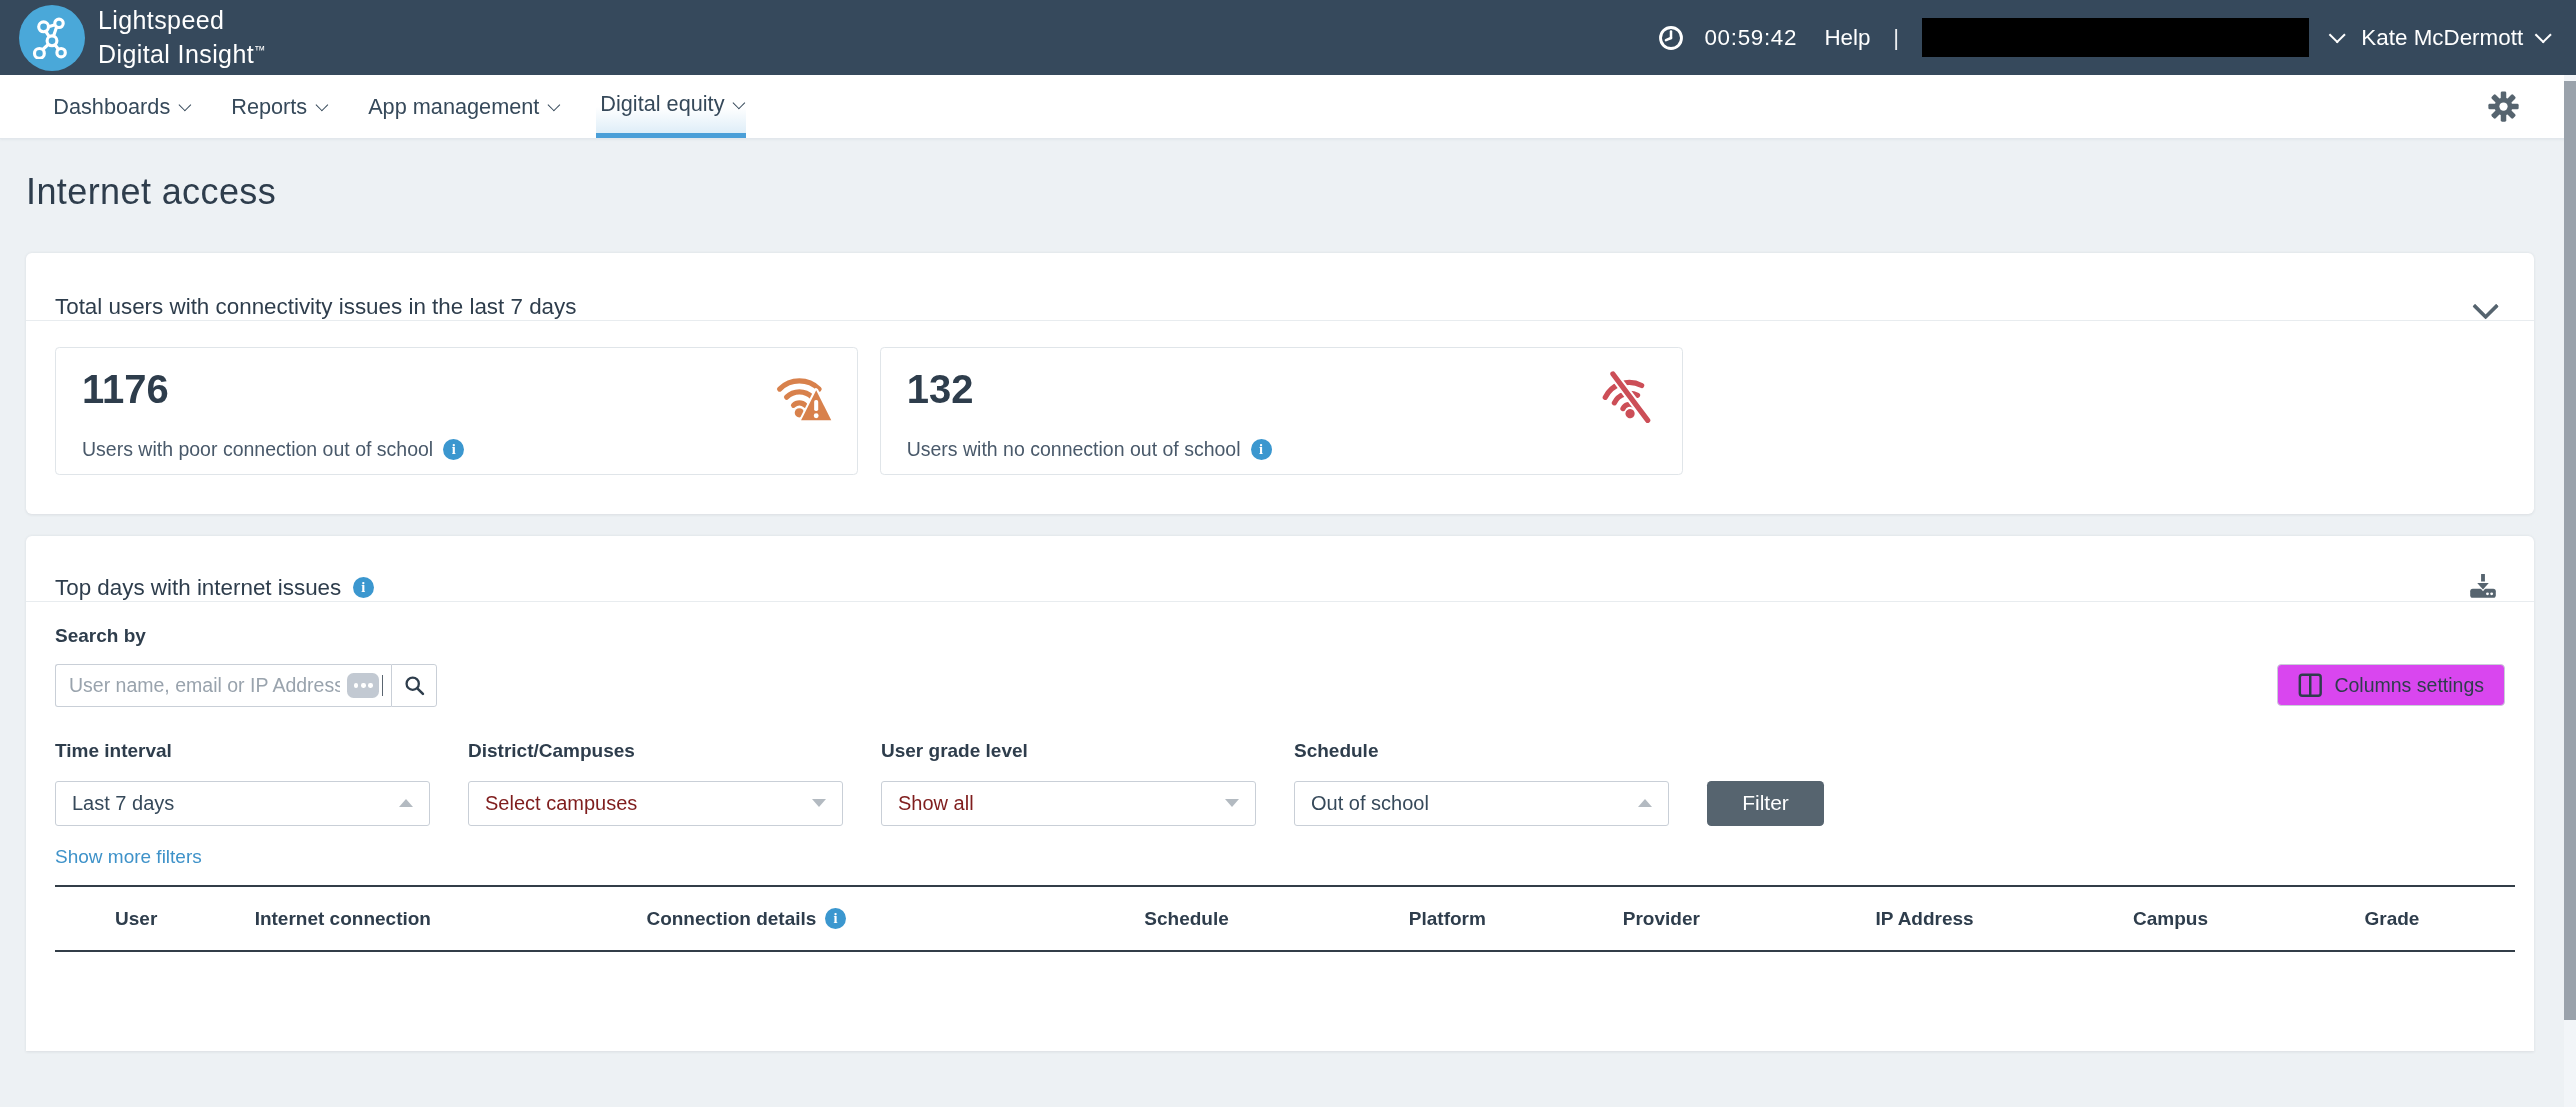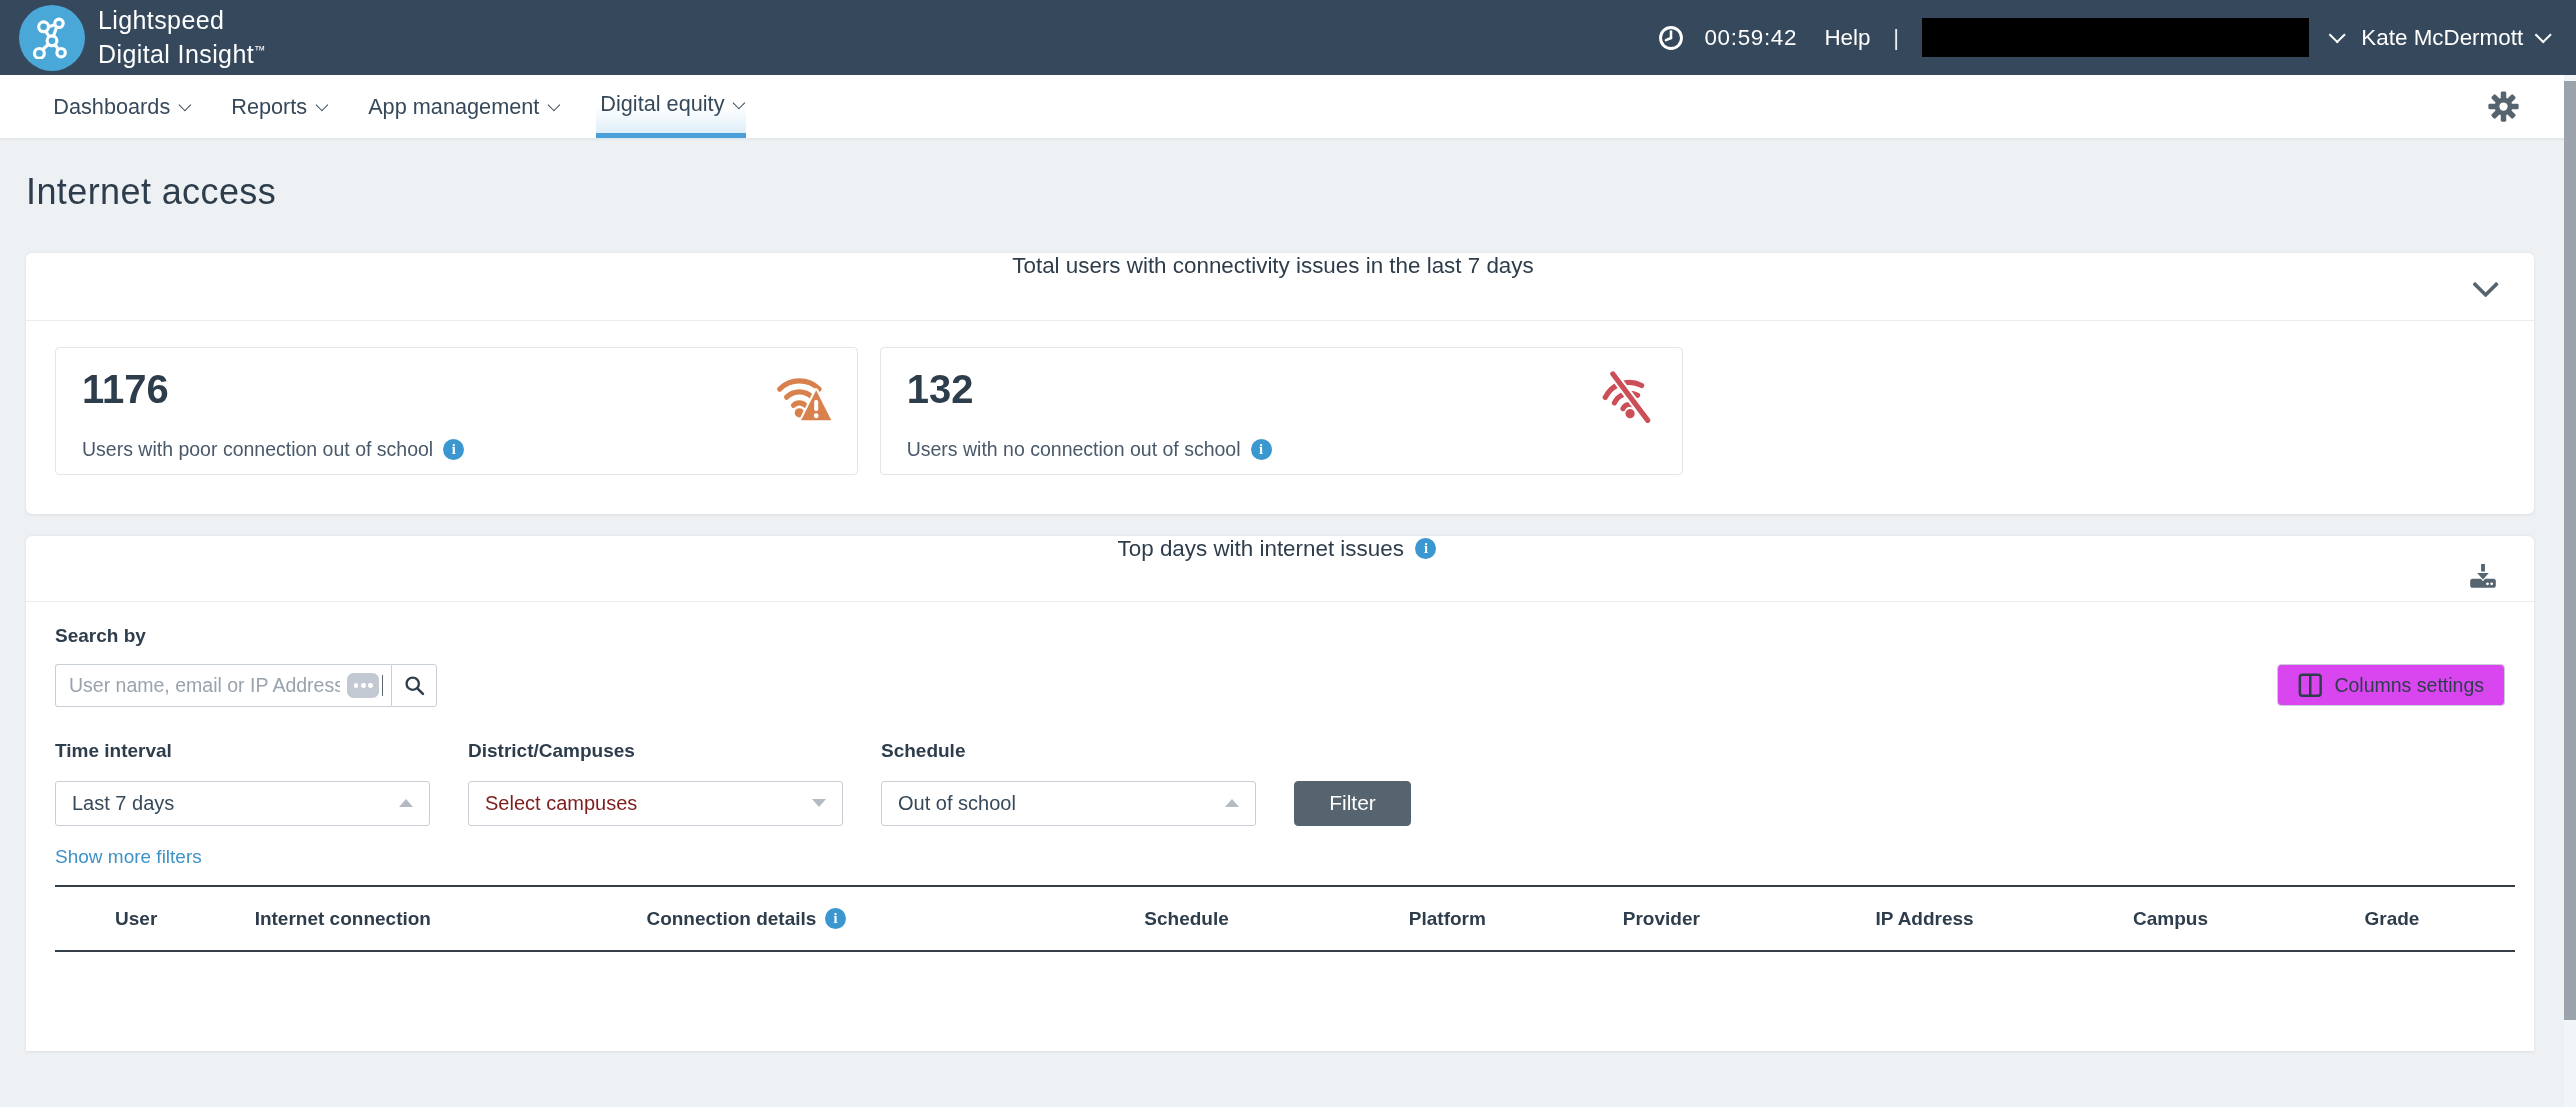--- a/index.html
+++ b/index.html
@@ -26,21 +26,21 @@
   .nav-item { display:flex; align-items:center; gap:8.7px; font-size:21.7px; color:#36495a; padding:0 4.3px; margin-right:35px; cursor:pointer; position:relative; }
   .nav-item .nchev { width:8.7px; height:8.7px; border-right:1.4px solid #36495a; border-bottom:1.4px solid #36495a; transform:rotate(45deg) translateY(-2.2px); }
   .nav-item.active { background:linear-gradient(to bottom, rgba(74,159,216,0) 55%, rgba(74,159,216,.18) 100%); border-bottom:5px solid #4a9fd8; }
   .nav-gear { margin-left:auto; display:flex; align-items:center; padding-right:56px; cursor:pointer; }
 
   
   .page { padding:0 26px; }
   .page-title { font-size:36px; font-weight:400; color:#2e3d4c; margin-top:32px; letter-spacing:0.4px; }
 
   .card { background:#ffffff; border-radius:5.8px; box-shadow:0 0.7px 2.9px rgba(50,60,70,.10); width:2508px; }
-  .card-hdr { display:flex; align-items:center; padding:0 43px 0 29px; border-bottom:0.7px solid #e8ecef;flex-direction:column; }
+  .card-hdr { display:flex; align-items:flex-end; padding:0 43px 0 29px; border-bottom:0.7px solid #e8ecef; }
   .card-hdr-title { font-size:22.4px; color:#2e3d4c; display:flex; align-items:center; gap:11.6px; }
 
   .summary-card { margin-top:40px; }
   .summary-hdr { height:68px; }
   .collapse-chev { margin-left:auto; width:19px; height:19px; border-right:4.3px solid #56646f; border-bottom:4.3px solid #56646f; border-radius:1.4px; transform:rotate(45deg) translateY(-5.8px); cursor:pointer; }
   .summary-body { padding:26px 29px 39px; display:flex; gap:21.7px; }
   .stat-card { width:803px; height:128px; border:1.4px solid #e0e5e9; border-radius:4.3px; padding:19px 26px; position:relative; }
   .stat-value { font-size:40px; font-weight:700; color:#2e3d4c; }
   .stat-label-row { margin-top:26px; display:flex; align-items:center; gap:10px; font-size:19.5px; color:#49596a; }
   .stat-icon { position:absolute; top:19px; right:24.5px; }
@@ -271,20 +271,27 @@
           <div class="filter-label">Time interval</div>
           <div class="select-box">
             <span class="select-value">Last 7 days</span>
             <span class="tri-up"></span>
           </div>
         </div>
         <div class="filter-group">
           <div class="filter-label">District/Campuses</div>
           <div class="select-box">
             <span class="select-value placeholder">Select campuses</span>
+            <span class="tri-down"></span>
+          </div>
+        </div>
+        <div class="filter-group">
+          <div class="filter-label">User grade level</div>
+          <div class="select-box">
+            <span class="select-value placeholder">Show all</span>
             <span class="tri-down"></span>
           </div>
         </div>
         <div class="filter-group">
           <div class="filter-label">Schedule</div>
           <div class="select-box">
             <span class="select-value">Out of school</span>
             <span class="tri-up"></span>
           </div>
         </div>

